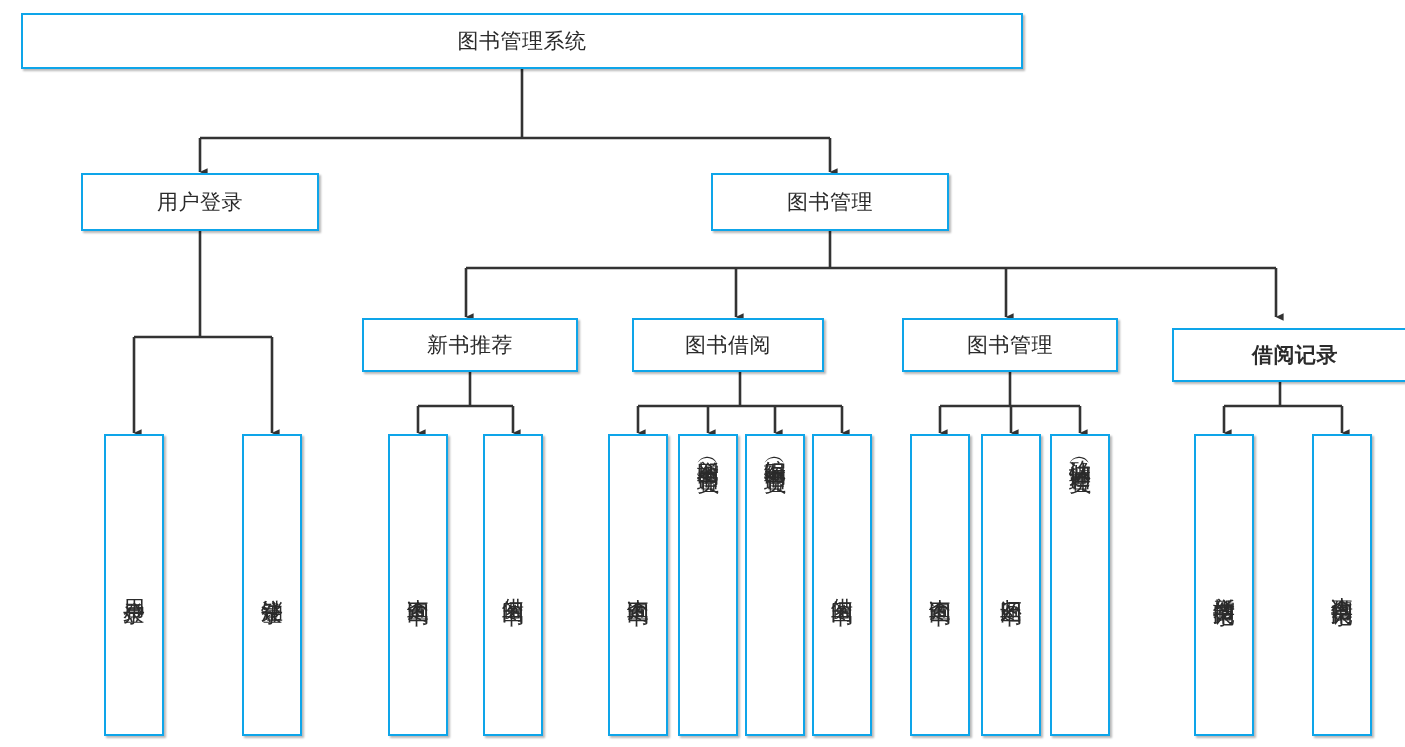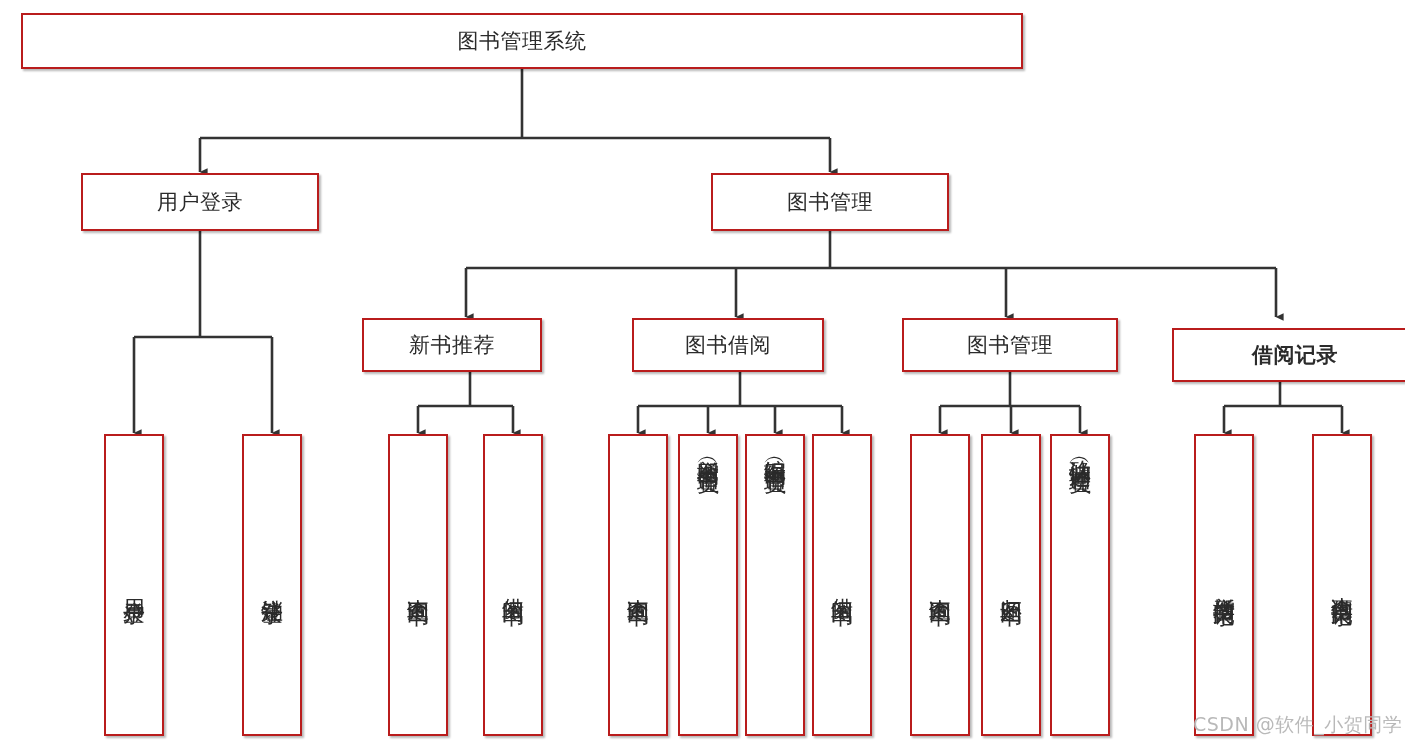--- a/index.html
+++ b/index.html
@@ -22,21 +22,21 @@
     left: 0;
     top: 0;
     width: 1405px;
     height: 747px;
     pointer-events: none;
   }
   .node {
     position: absolute;
     box-sizing: border-box;
     background: #ffffff;
-    border: 2px solid #b91c1c;
+    border: 2px solid #0ea5e9;
     box-shadow: 2px 2px 2px rgba(0,0,0,0.28);
     display: flex;
     align-items: center;
     justify-content: center;
     overflow: hidden;
   }
   .node .label {
     color: #2b2b2b;
     font-size: 21px;
     line-height: 1.0;
@@ -122,21 +122,21 @@
   <div id="nodes">
       <div class="node" style="left: 21px; top: 13px; width: 1002px; height: 56px;">
         <span class="label">图书管理系统</span>
       </div>
       <div class="node" style="left: 81px; top: 173px; width: 238px; height: 58px;">
         <span class="label">用户登录</span>
       </div>
       <div class="node" style="left: 711px; top: 173px; width: 238px; height: 58px;">
         <span class="label">图书管理</span>
       </div>
-      <div class="node" style="left: 362px; top: 318px; width: 180px; height: 54px;">
+      <div class="node" style="left: 362px; top: 318px; width: 216px; height: 54px;">
         <span class="label">新书推荐</span>
       </div>
       <div class="node" style="left: 632px; top: 318px; width: 192px; height: 54px;">
         <span class="label">图书借阅</span>
       </div>
       <div class="node" style="left: 902px; top: 318px; width: 216px; height: 54px;">
         <span class="label">图书管理</span>
       </div>
       <div class="node" style="left: 1172px; top: 328px; width: 246px; height: 54px; font-weight: bold;">
         <span class="label">借阅记录</span>
@@ -175,14 +175,13 @@
         <span class="label">确认归还（管理员）</span>
       </div>
       <div class="node vertical centered" style="left: 1194px; top: 434px; width: 60px; height: 302px;">
         <span class="label">新增借阅记录</span>
       </div>
       <div class="node vertical centered" style="left: 1312px; top: 434px; width: 60px; height: 302px;">
         <span class="label">查询借阅记录</span>
       </div>
     </div>
 
-  <div class="watermark" style="left: 1193px; top: 712px;">CSDN @软件_小贺同学</div>
 </div>
 
 </body></html>

